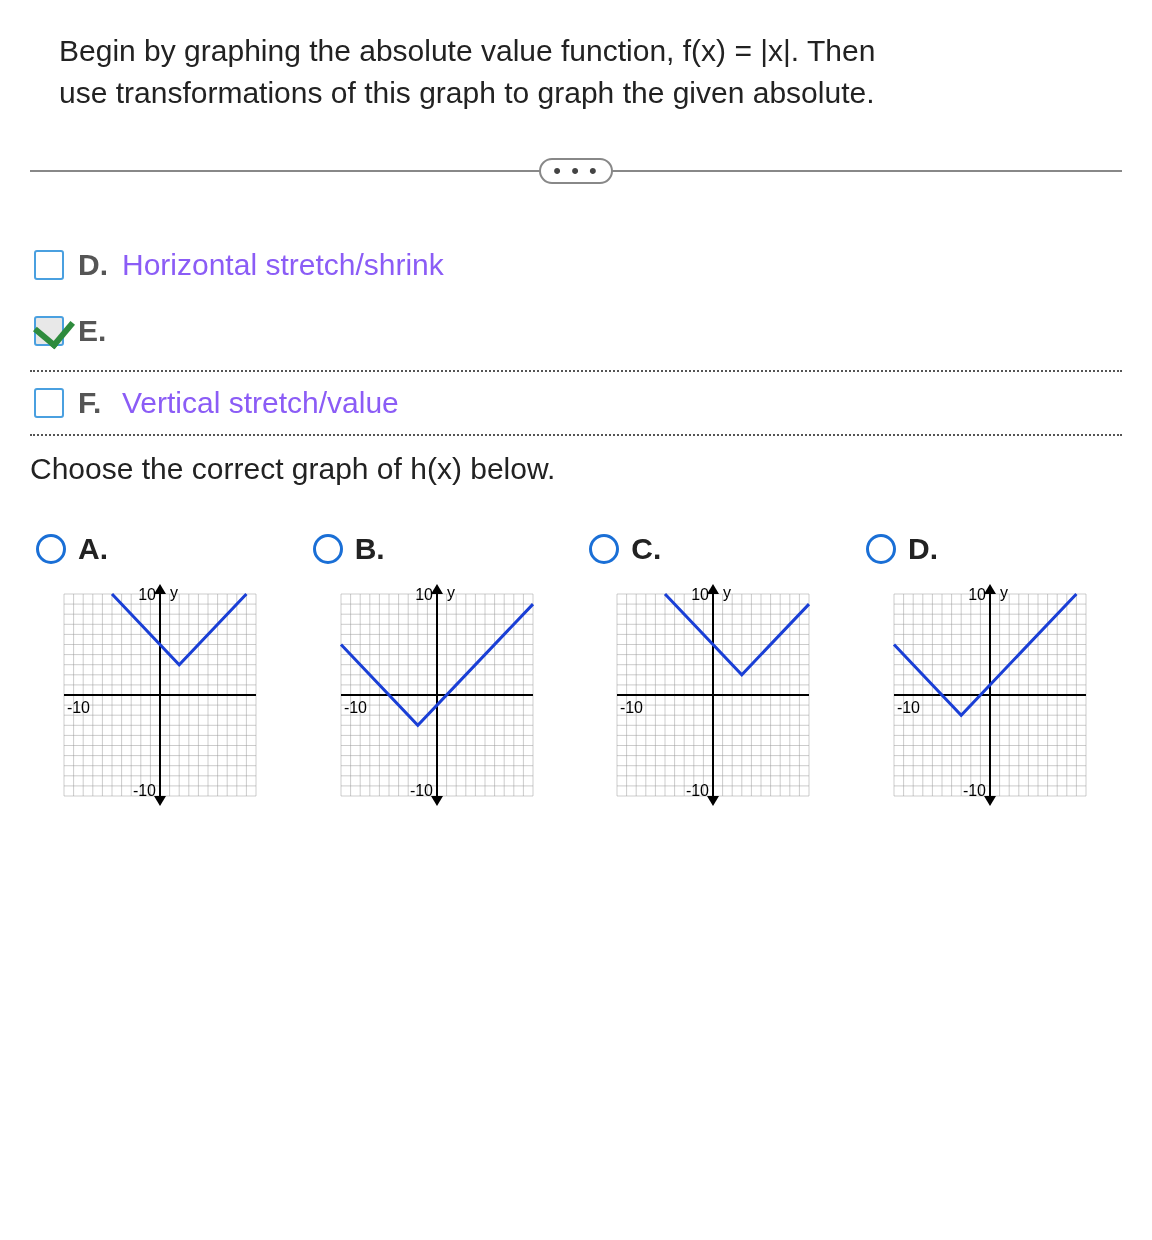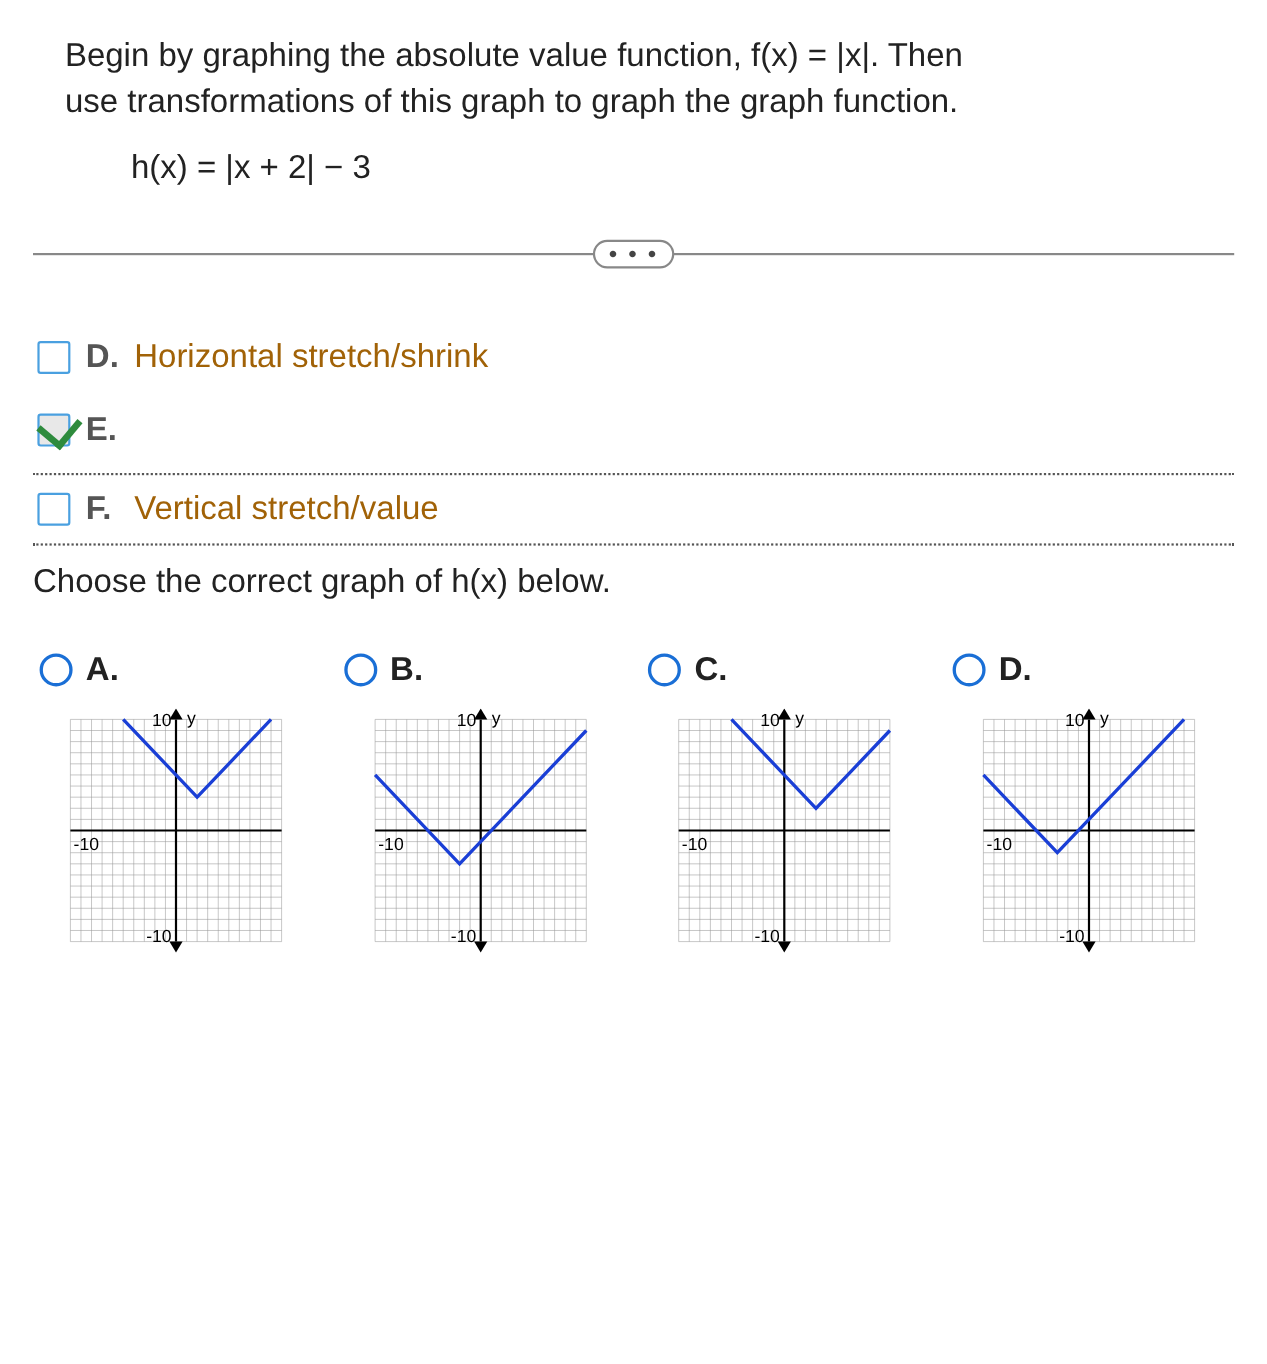--- a/index.html
+++ b/index.html
@@ -34,21 +34,21 @@
     margin-right: 14px; flex-shrink: 0; position: relative; background: #fff;
   }
   .checkbox-box.checked::after {
     content: ""; position: absolute; left: 4px; top: -6px;
     width: 22px; height: 26px;
     border-right: 6px solid #2e8b3d; border-bottom: 6px solid #2e8b3d;
     transform: rotate(40deg);
   }
   .checkbox-box.checked { background: #e8e8e8; }
   .opt-letter { font-weight: bold; color: #555; width: 44px; }
-  .opt-text { color: #a16207; }
+  .opt-text { color: #8b5cf6; }
   .choose-text { margin-bottom: 38px; }
   .graph-options { display: flex; justify-content: space-between; padding: 0 6px; }
   .graph-opt { width: 250px; }
   .radio-row { display: flex; align-items: center; margin-bottom: 14px; }
   .radio-circle {
     width: 30px; height: 30px; border: 3px solid #1a6fd6; border-radius: 50%;
     margin-right: 12px; flex-shrink: 0; background: #fff;
   }
   .radio-letter { font-weight: bold; font-size: 30px; color: #222; }
   .graph-box { width: 230px; height: 230px; position: relative; }
@@ -57,22 +57,21 @@
   .axis-line { stroke: #000; stroke-width: 2; }
   .arrow { fill: #000; }
   .axis-label { font-size: 16px; fill: #000; font-family: Arial; }
   .v-curve { stroke: #1a3fd6; stroke-width: 3; fill: none; }
 </style>
 </head>
 <body>
 
 <div class="question-text">
   <div>Begin by graphing the absolute value function, f(x) = |x|. Then</div>
-  <div>use transformations of  this graph to graph the graph function.</div>
-  <div class="equation">h(x) = |x + 2| − 3</div>
+  <div>use transformations of  this graph to graph the given absolute.</div>
 </div>
 
 <div class="divider-wrap">
   <hr class="divider-line">
   <div class="divider-pill">
     <span>• • •</span>
   </div>
 </div>
 
 <div id="checkbox-list">

